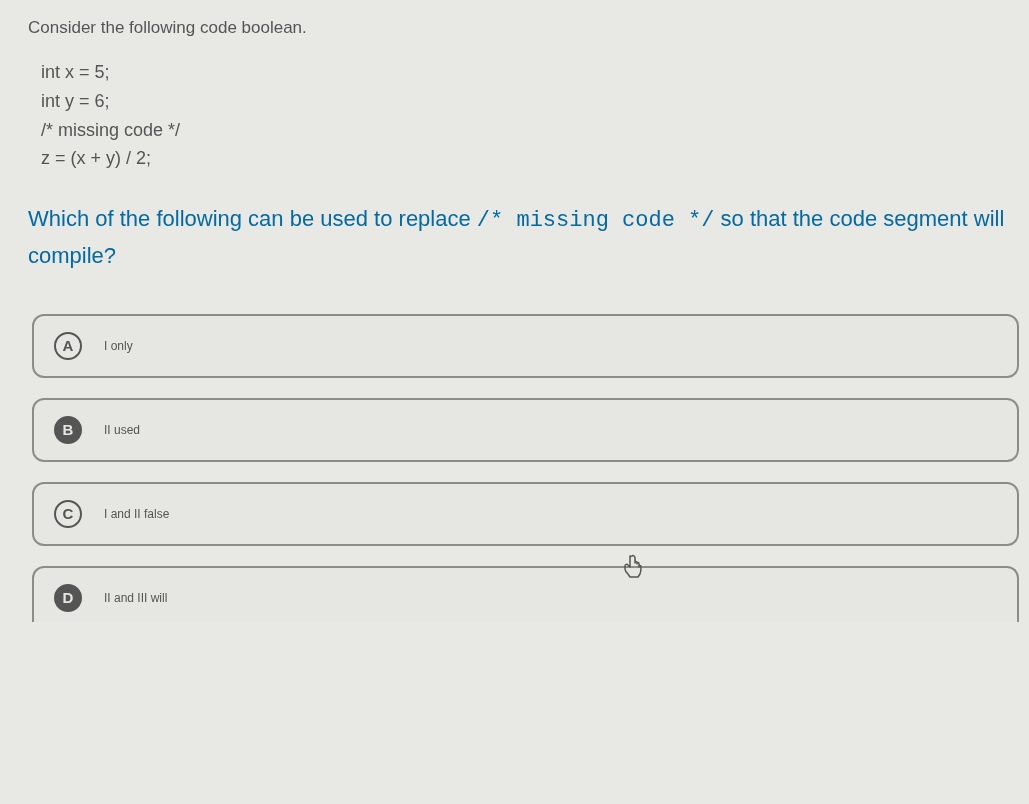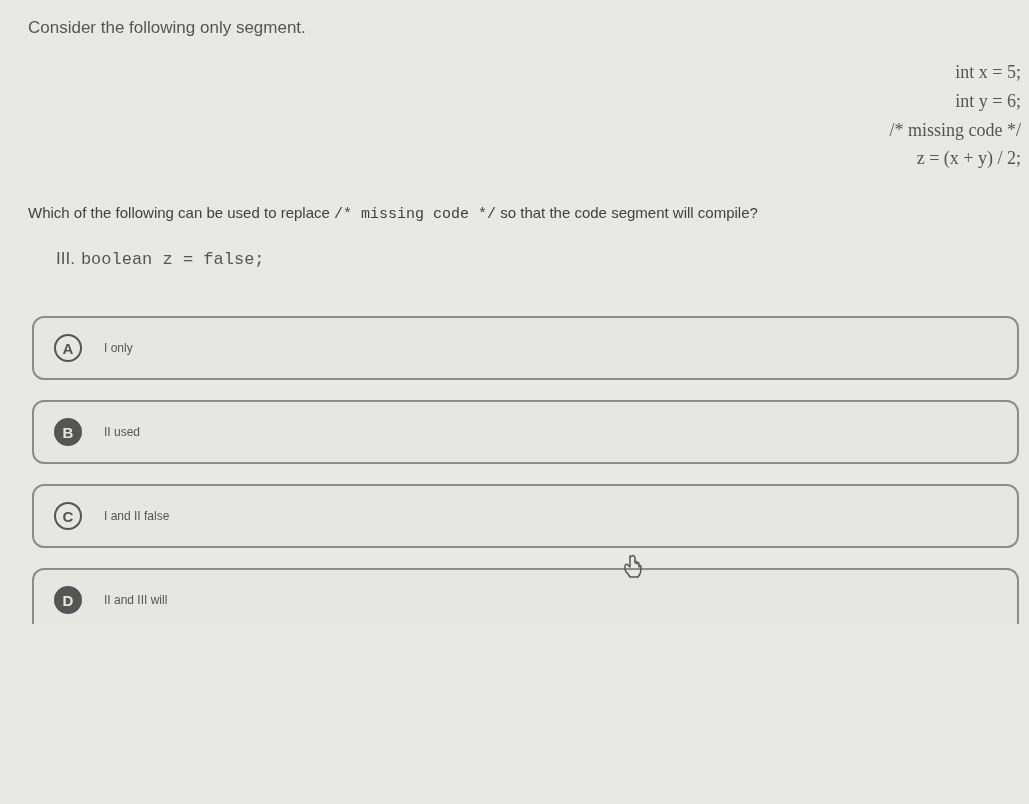--- a/index.html
+++ b/index.html
@@ -17,35 +17,34 @@
       position: relative;
       overflow: hidden;
     }
     .question-intro {
       font-size: 17px;
       font-weight: 500;
       margin-bottom: 20px;
       color: #555;
     }
     .code-block {
-      font-family: Liberation Serif, serif;
+      font-family: Liberation Sans, sans-serif;
       font-size: 18px;
       line-height: 1.6;
       margin-left: 13px;
       margin-bottom: 28px;
       color: #555;
       white-space: pre;
-      text-align: right;
     }
     .question-text {
-      font-size: 15px;
+      font-size: 22px;
       font-weight: 500;
       line-height: 1.6;
-      margin-bottom: 16px;
-      color: #404040;
+      margin-bottom: 9px;
+      color: #0369a1;
     }
     .mono {
       font-family: 'Courier New', Courier, monospace;
     }
     .options-list {
       margin-left: 28px;
       margin-bottom: 40px;
     }
     .roman-option {
       font-size: 17px;
@@ -105,35 +104,32 @@
       left: 622px;
       top: 554px;
       font-size: 22px;
       color: #555;
       pointer-events: none;
     }
   </style>
 </head>
 <body>
 
-<div class="question-intro">Consider the following only segment.</div>
+<div class="question-intro">Consider the following code boolean.</div>
 
 <div class="code-block">int x = 5;
 int y = 6;
 /* missing code */
 z = (x + y) / 2;</div>
 
 <div class="question-text">
   <span>Which of the following can be used to replace </span><span class="mono">/* missing code */</span><span> so that the code segment will compile?</span>
 </div>
 
 <div class="options-list">
-  <div class="roman-option">
-    <span class="roman-label">III.</span><span class="mono">boolean z = false;</span>
-  </div>
 </div>
 
 <div class="answers">
   <div class="answer-choice">
     <div class="letter-circle">A</div>
     <div class="answer-text">I only</div>
   </div>
   <div class="answer-choice">
     <div class="letter-circle filled">B</div>
     <div class="answer-text">II used</div>

